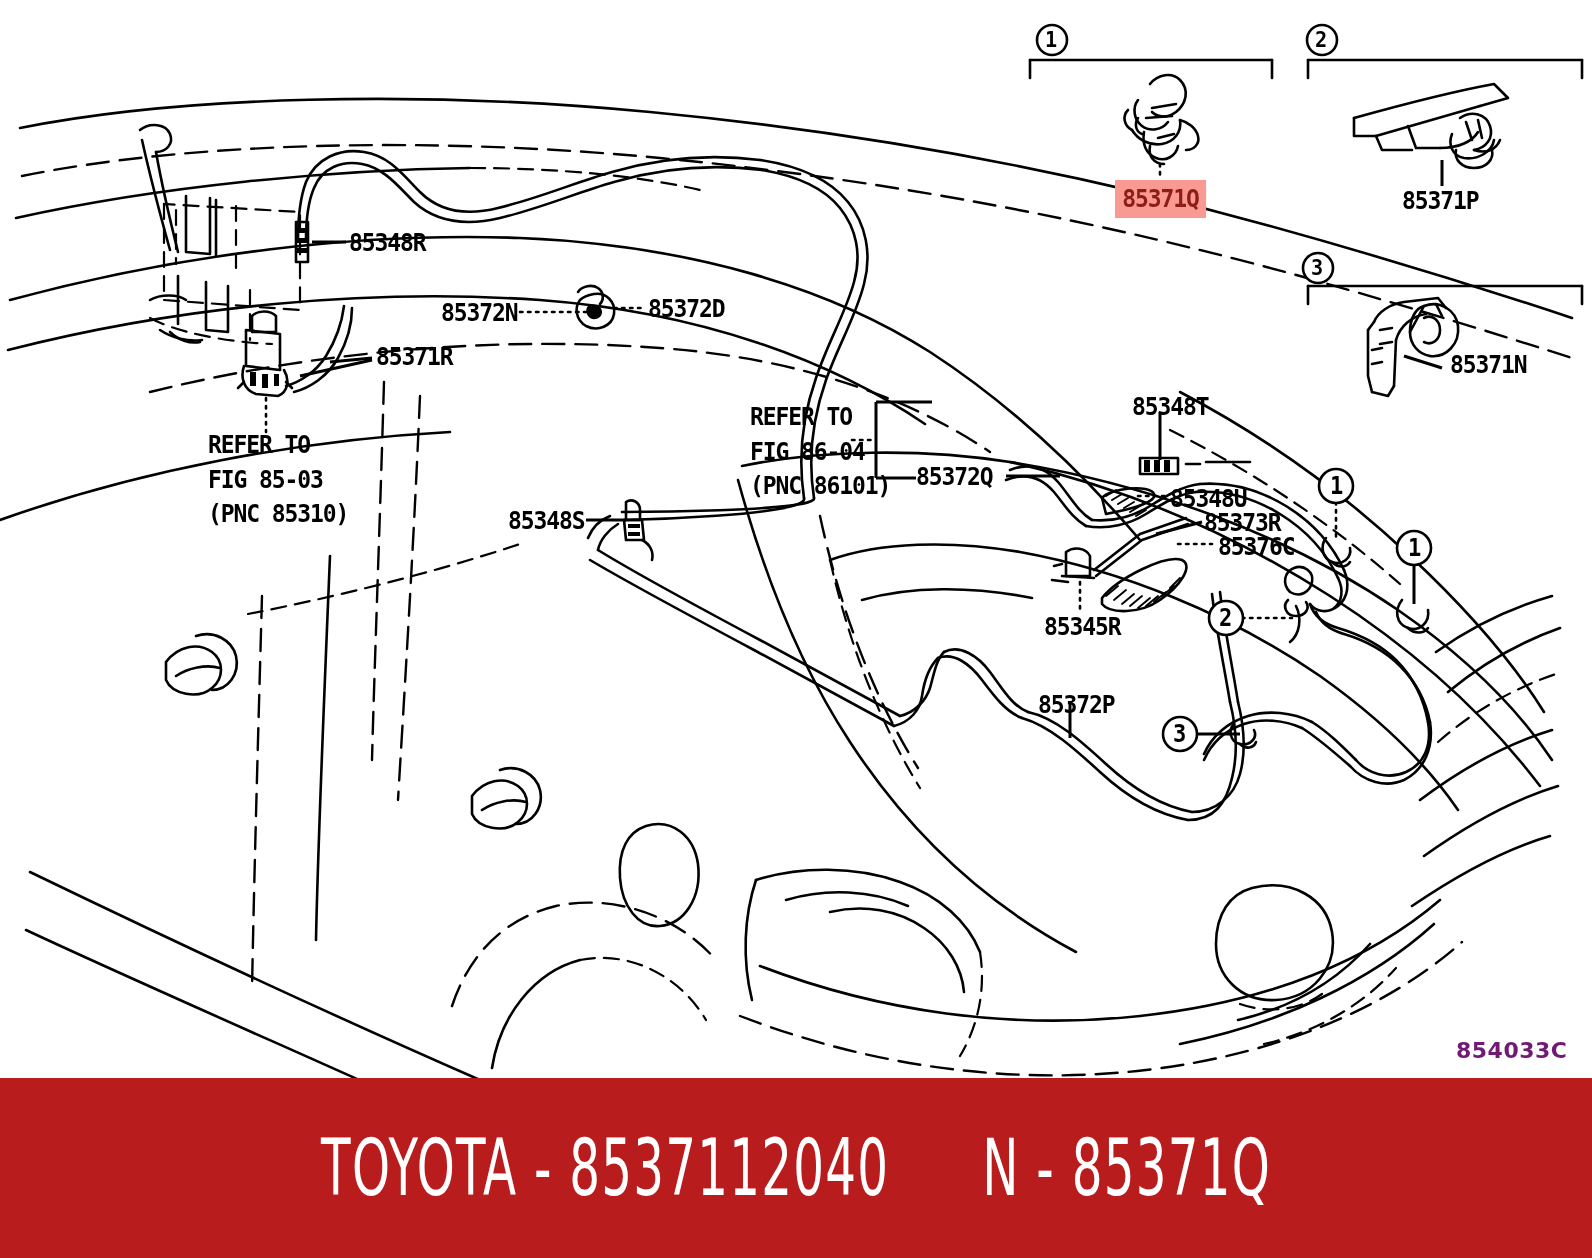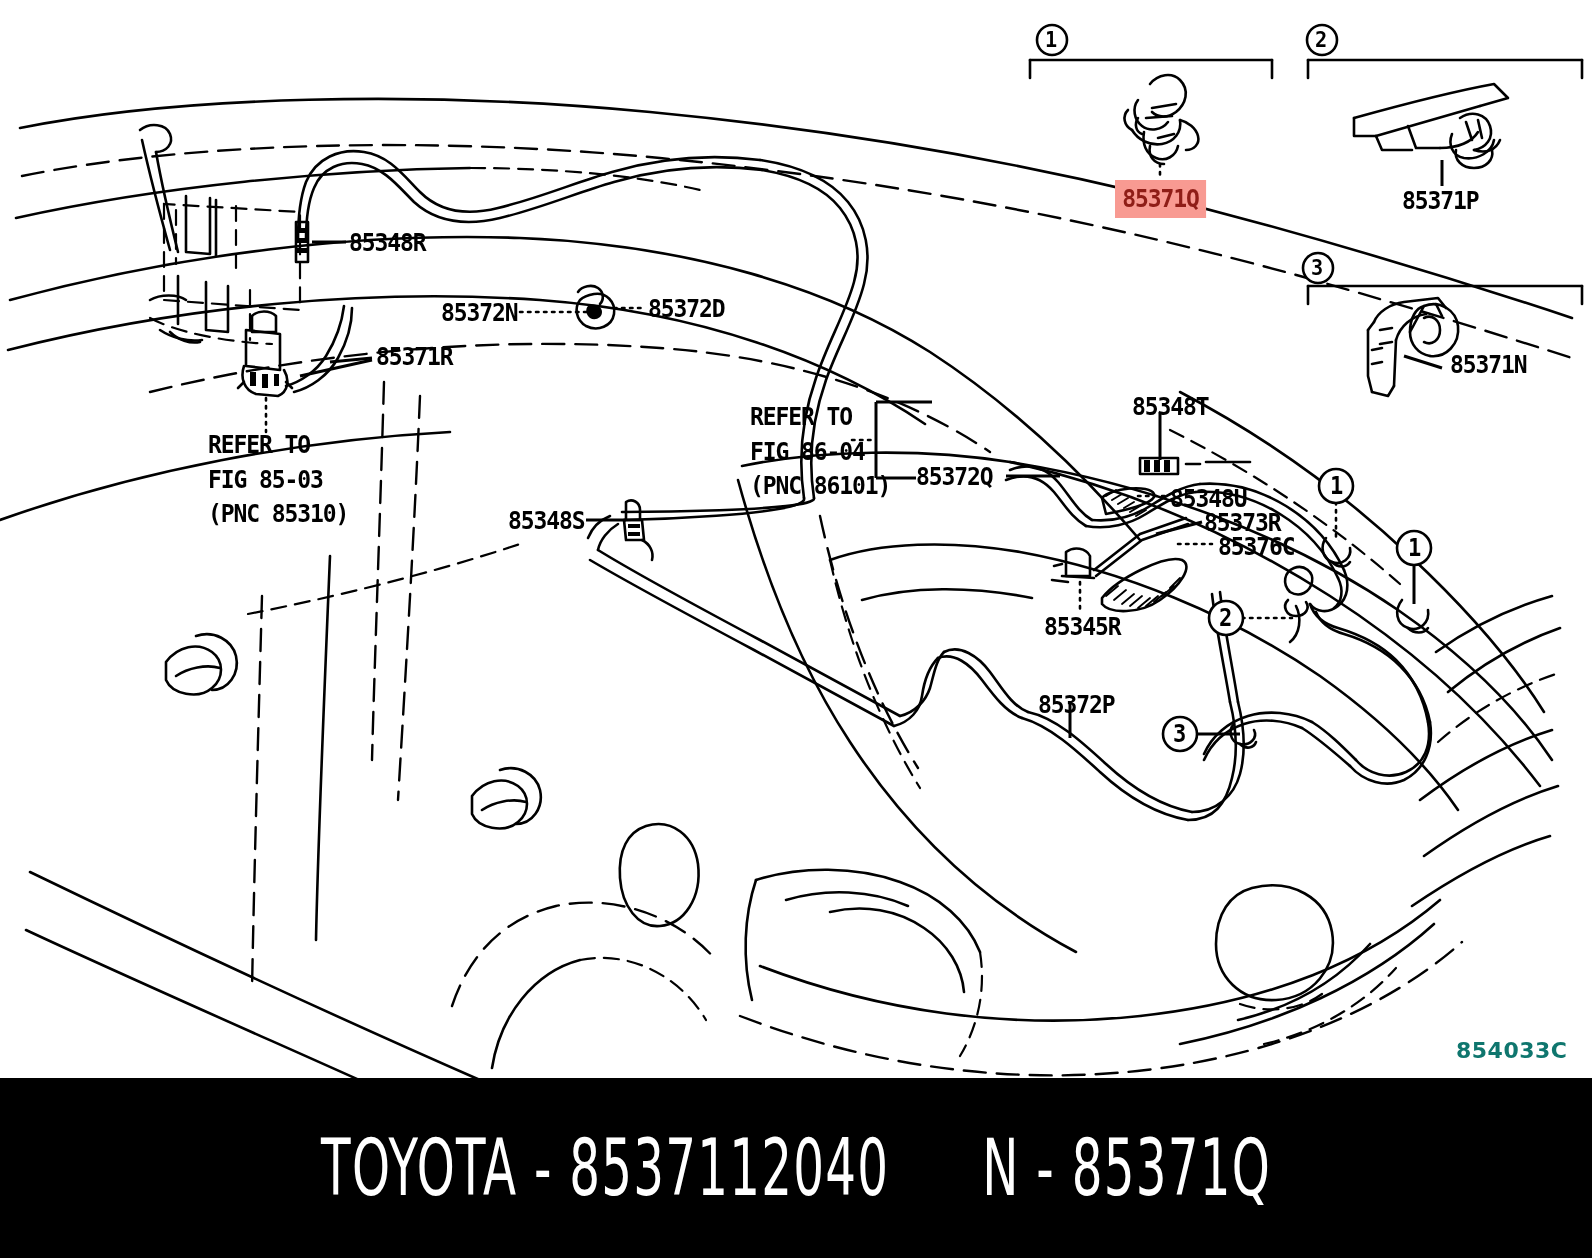--- a/index.html
+++ b/index.html
@@ -51,30 +51,30 @@
     white-space: pre;
     transform: scaleX(0.92);
     transform-origin: left center;
   }
   .figcode {
     position: absolute;
     font-family: "DejaVu Sans", sans-serif;
     font-weight: bold;
     font-size: 22px;
     letter-spacing: 0.5px;
-    color: #0f766e;
+    color: #701a75;
     white-space: pre;
   }
   #banner {
     position: absolute;
     left: 0;
     top: 1078px;
     width: 1592px;
     height: 180px;
-    background: #000000;
+    background: #b91c1c;
     display: flex;
     align-items: center;
     justify-content: center;
   }
   .banner-text {
     font-family: "DejaVu Sans", sans-serif;
     font-weight: normal;
     font-size: 78px;
     color: #ffffff;
     white-space: pre;

